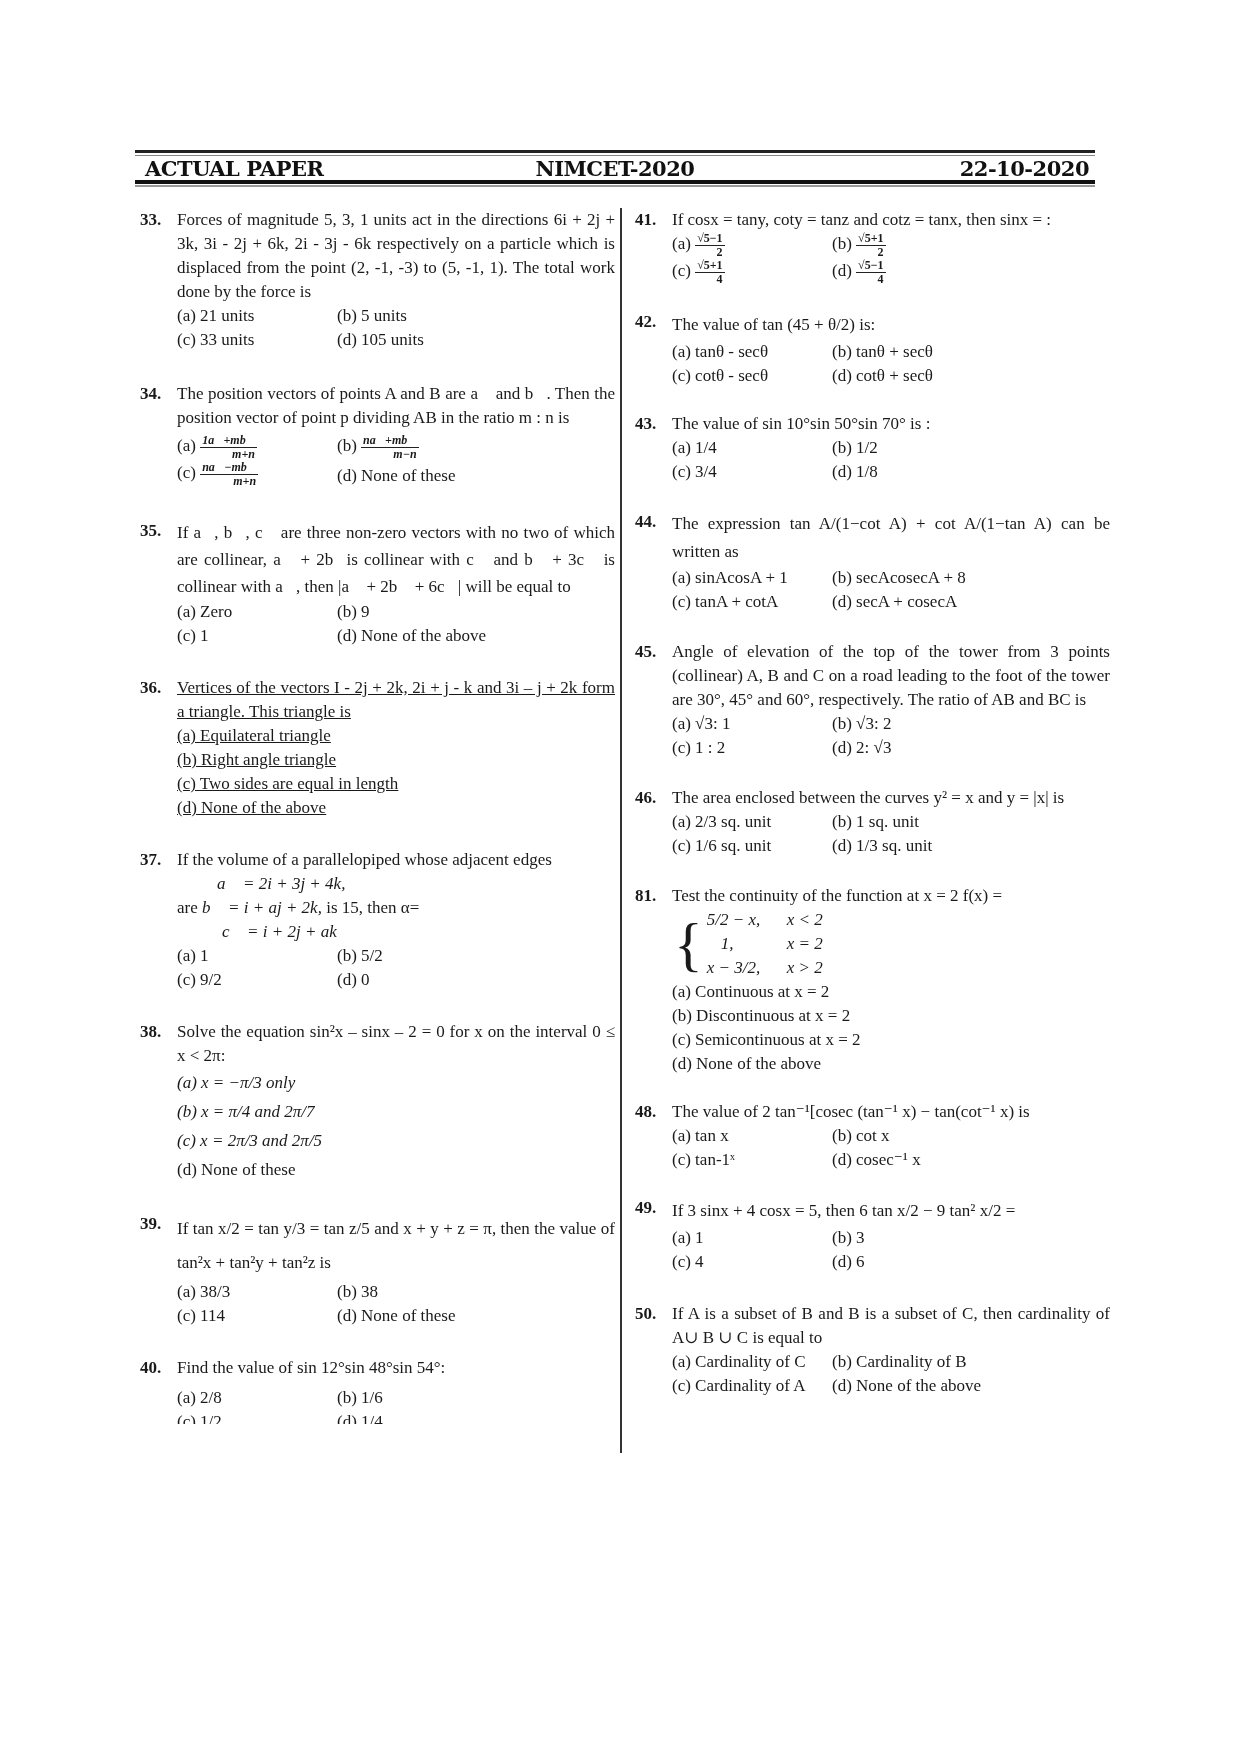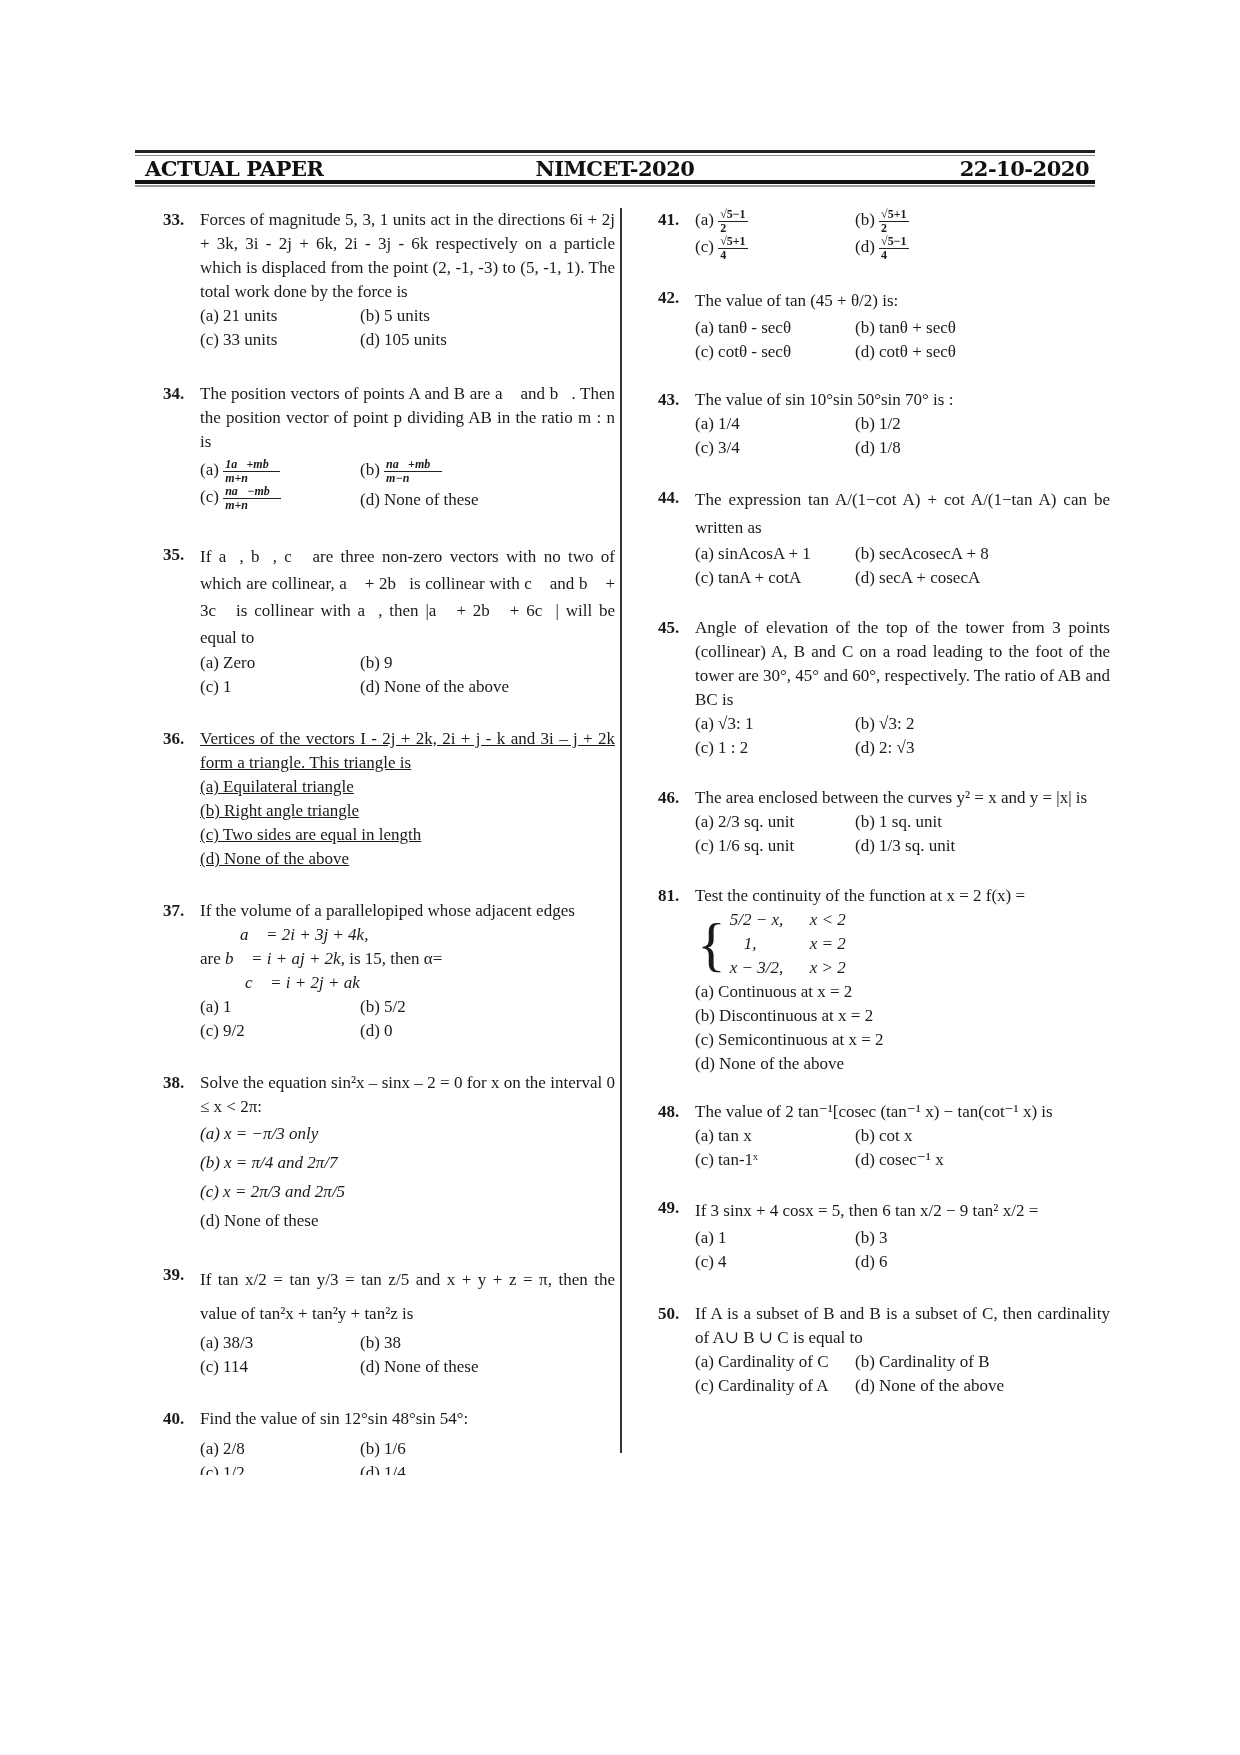--- a/index.html
+++ b/index.html
@@ -21,27 +21,27 @@
   }
   .header .left { left: 10px; }
   .header .center { left: 0; right: 0; text-align: center; }
   .header .right { right: 6px; }
 
   .col { position: absolute; top: 208px; width: 475px; font-size: 17px; line-height: 24px; }
   .col.left { left: 140px; }
   .col.right { left: 635px; }
   .divider { position: absolute; left: 620px; top: 208px; width: 2px; height: 1245px; background: #333; }
 
-  .q { position: relative; padding-left: 37px; margin-bottom: 22px; margin-left: 23px; }
+  .q { position: relative; padding-left: 37px; margin-bottom: 22px; }
   .q .num { position: absolute; left: 0; top: 0; font-weight: bold; }
   .q .stem { text-align: justify; }
   .opts { display: grid; grid-template-columns: 160px 1fr; }
   .opts.one { grid-template-columns: 1fr; }
   .opt { white-space: nowrap; }
-  .frac { display: inline-block; vertical-align: middle; text-align: left; font-size: 12px; line-height: 13px; font-style: italic; font-weight: bold; }
+  .frac { display: inline-block; vertical-align: middle; text-align: right; font-size: 12px; line-height: 13px; font-style: italic; font-weight: bold; }
   .frac .n { display: block; border-bottom: 1px solid #222; padding: 0 2px; }
   .frac .d { display: block; padding: 0 2px; }
   .vec-block { padding-left: 40px; font-style: italic; }
   .pw { font-style: italic; }
   .cut { overflow: hidden; height: 14px; }
 </style>
 </head>
 <body>
 
 <div class="header">
@@ -160,20 +160,21 @@
       <span class="opt cut">(c) 1/2</span>
       <span class="opt cut">(d) 1/4</span>
     </div>
   </div>
 </div>
 
 <div class="col right">
 
   <div class="q">
     <span class="num">41.</span>
+    <div class="stem">If cosx = tany, coty = tanz and cotz = tanx, then sinx = :</div>
     <div class="opts">
       <span class="opt">
         <span>(a)</span>
         <span class="frac" style="font-style:normal;"><span class="n">√5−1</span><span class="d">2</span></span>
       </span>
       <span class="opt">
         <span>(b)</span>
         <span class="frac" style="font-style:normal;"><span class="n">√5+1</span><span class="d">2</span></span>
       </span>
       <span class="opt">

